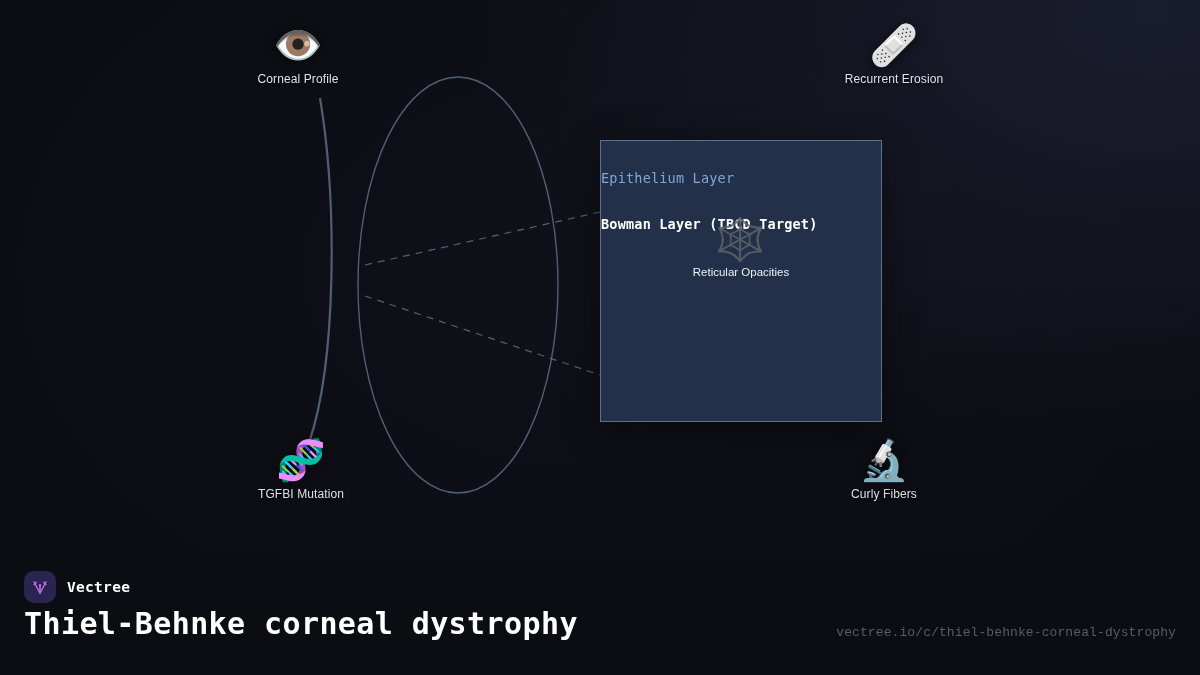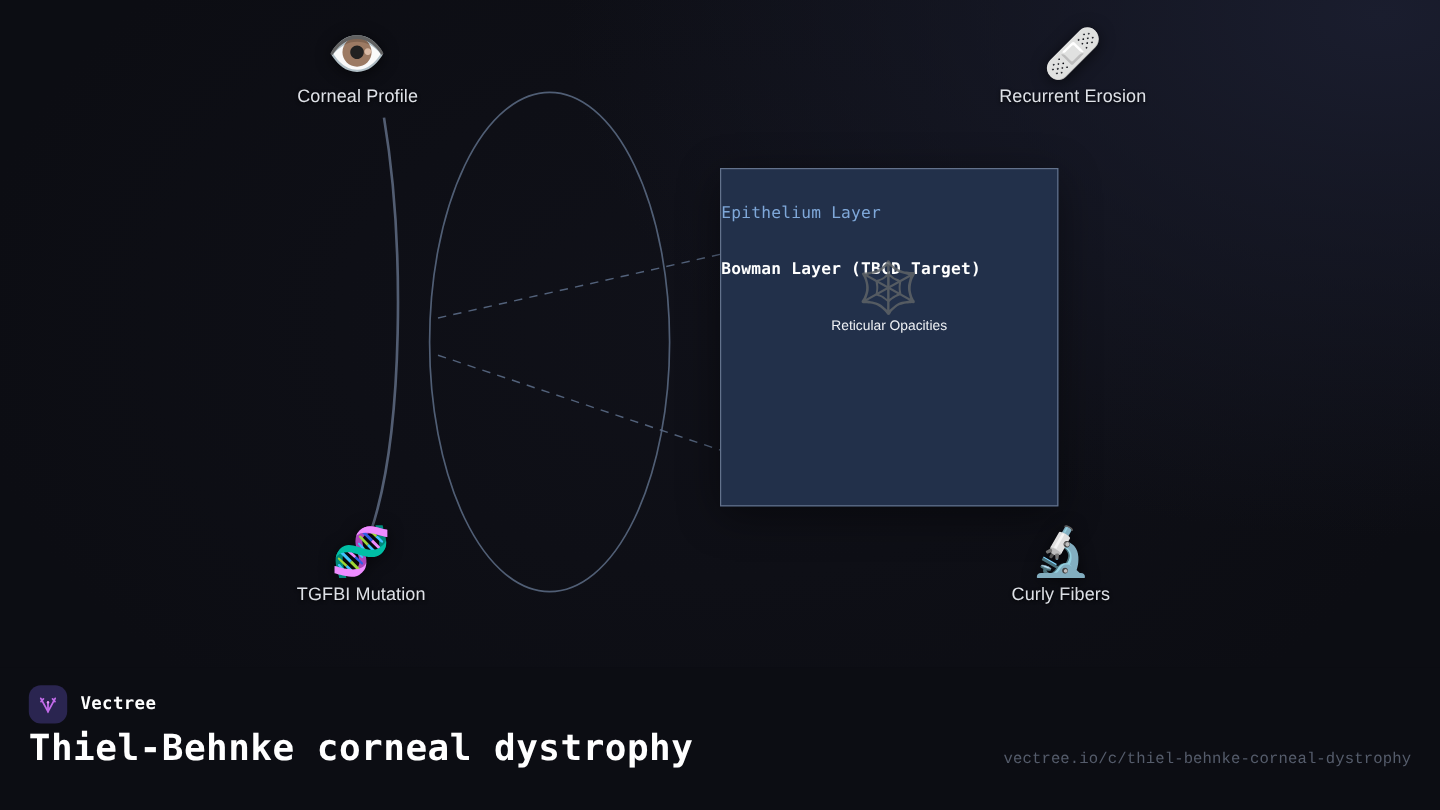--- a/index.html
+++ b/index.html
@@ -31,21 +31,21 @@
     width:150px; margin-left:-75px;
     user-select:none;
   }
   .node-emoji {
     font-size:40px; line-height:1;
     font-family:"DejaVu Sans", sans-serif;
     filter: drop-shadow(0 2px 6px rgba(0,0,0,0.6));
   }
   .node-label {
     margin-top:7px;
-    font-size:15px;
+    font-size:12px;
     color:#dfe2e8;
     letter-spacing:0.1px;
     white-space:nowrap;
     text-shadow:0 1px 3px rgba(0,0,0,0.9);
   }
 
   #node-corneal-profile  { left:298px; top:25px; }
   #node-recurrent-erosion{ left:894px; top:25px; }
   #node-tgfbi-mutation   { left:301px; top:440px; }
   #node-curly-fibers     { left:884px; top:440px; }

